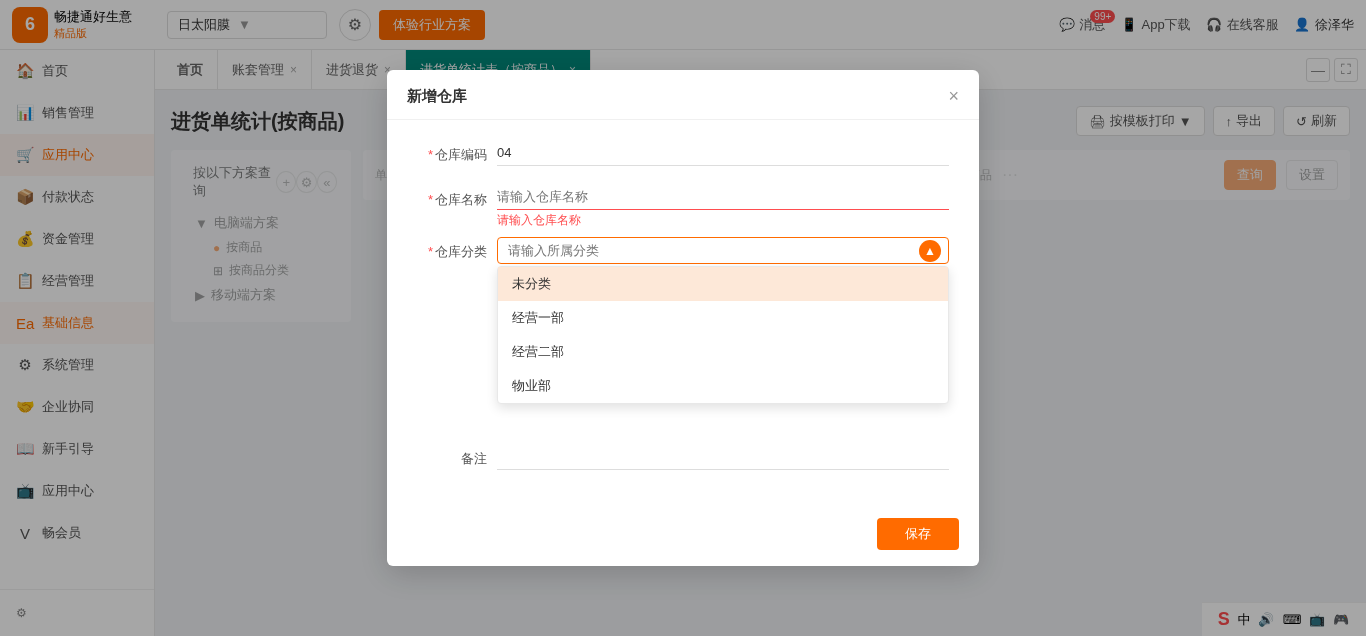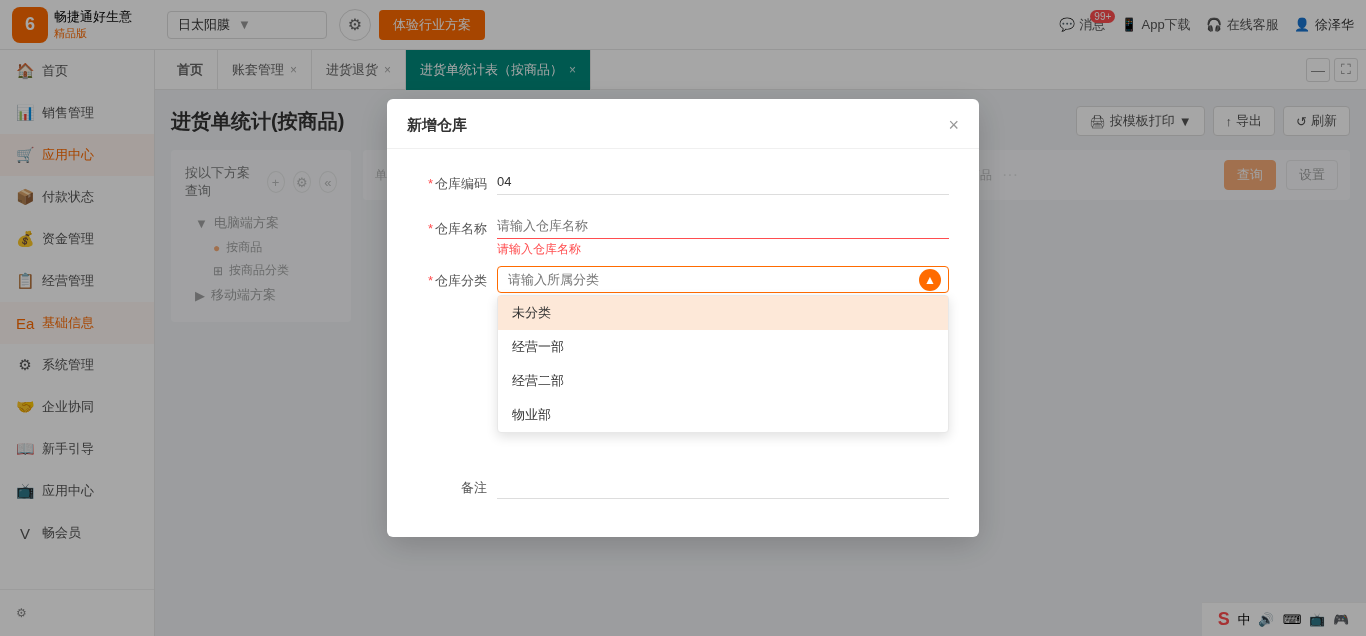--- a/index.html
+++ b/index.html
@@ -156,21 +156,21 @@
       display: flex; align-items: center; gap: 4px;
     }
     .action-btn.primary { background: #ff6b00; color: #fff; border-color: #ff6b00; }
 
     
     .query-panel {
       background: #fff; border-radius: 4px;
       padding: 14px;
       opacity: 0.5;
     }
-    .qp-header { display: flex; align-items: center; gap: 8px; margin-bottom: 10px; }
+    .qp-header { display: flex; align-items: center; margin-bottom: 10px; margin-left: 8px; }
     .qp-btn { width: 22px; height: 22px; border: 1px solid #ddd; border-radius: 50%; display: flex; align-items: center; justify-content: center; cursor: pointer; font-size: 13px; color: #888; }
 
     .plan-tree { padding-left: 10px; }
     .plan-item { padding: 4px 0; display: flex; align-items: center; gap: 6px; color: #555; cursor: pointer; }
     .plan-sub { padding-left: 18px; }
     .plan-sub-item { padding: 3px 0; display: flex; align-items: center; gap: 6px; color: #555; cursor: pointer; font-size: 12px; }
 
     
     .overlay {
       position: fixed; top: 0; left: 0; right: 0; bottom: 0;
@@ -528,20 +528,23 @@
           <div class="dropdown-item">物业部</div>
         </div>
       </div>
 
       <div class="form-row" style="margin-top: 180px;">
         <label class="form-label">备注</label>
         <input class="form-input" type="text" placeholder="" style="">
       </div>
 
     </div>
+    <div class="modal-footer">
+      <button class="btn-save">保存</button>
+    </div>
   </div>
 </div>
 
 <div class="bottom-bar">
   <span class="bottom-logo">S</span>
   <span>中</span>
   <span>🔊</span>
   <span>⌨</span>
   <span>📺</span>
   <span>🎮</span>

